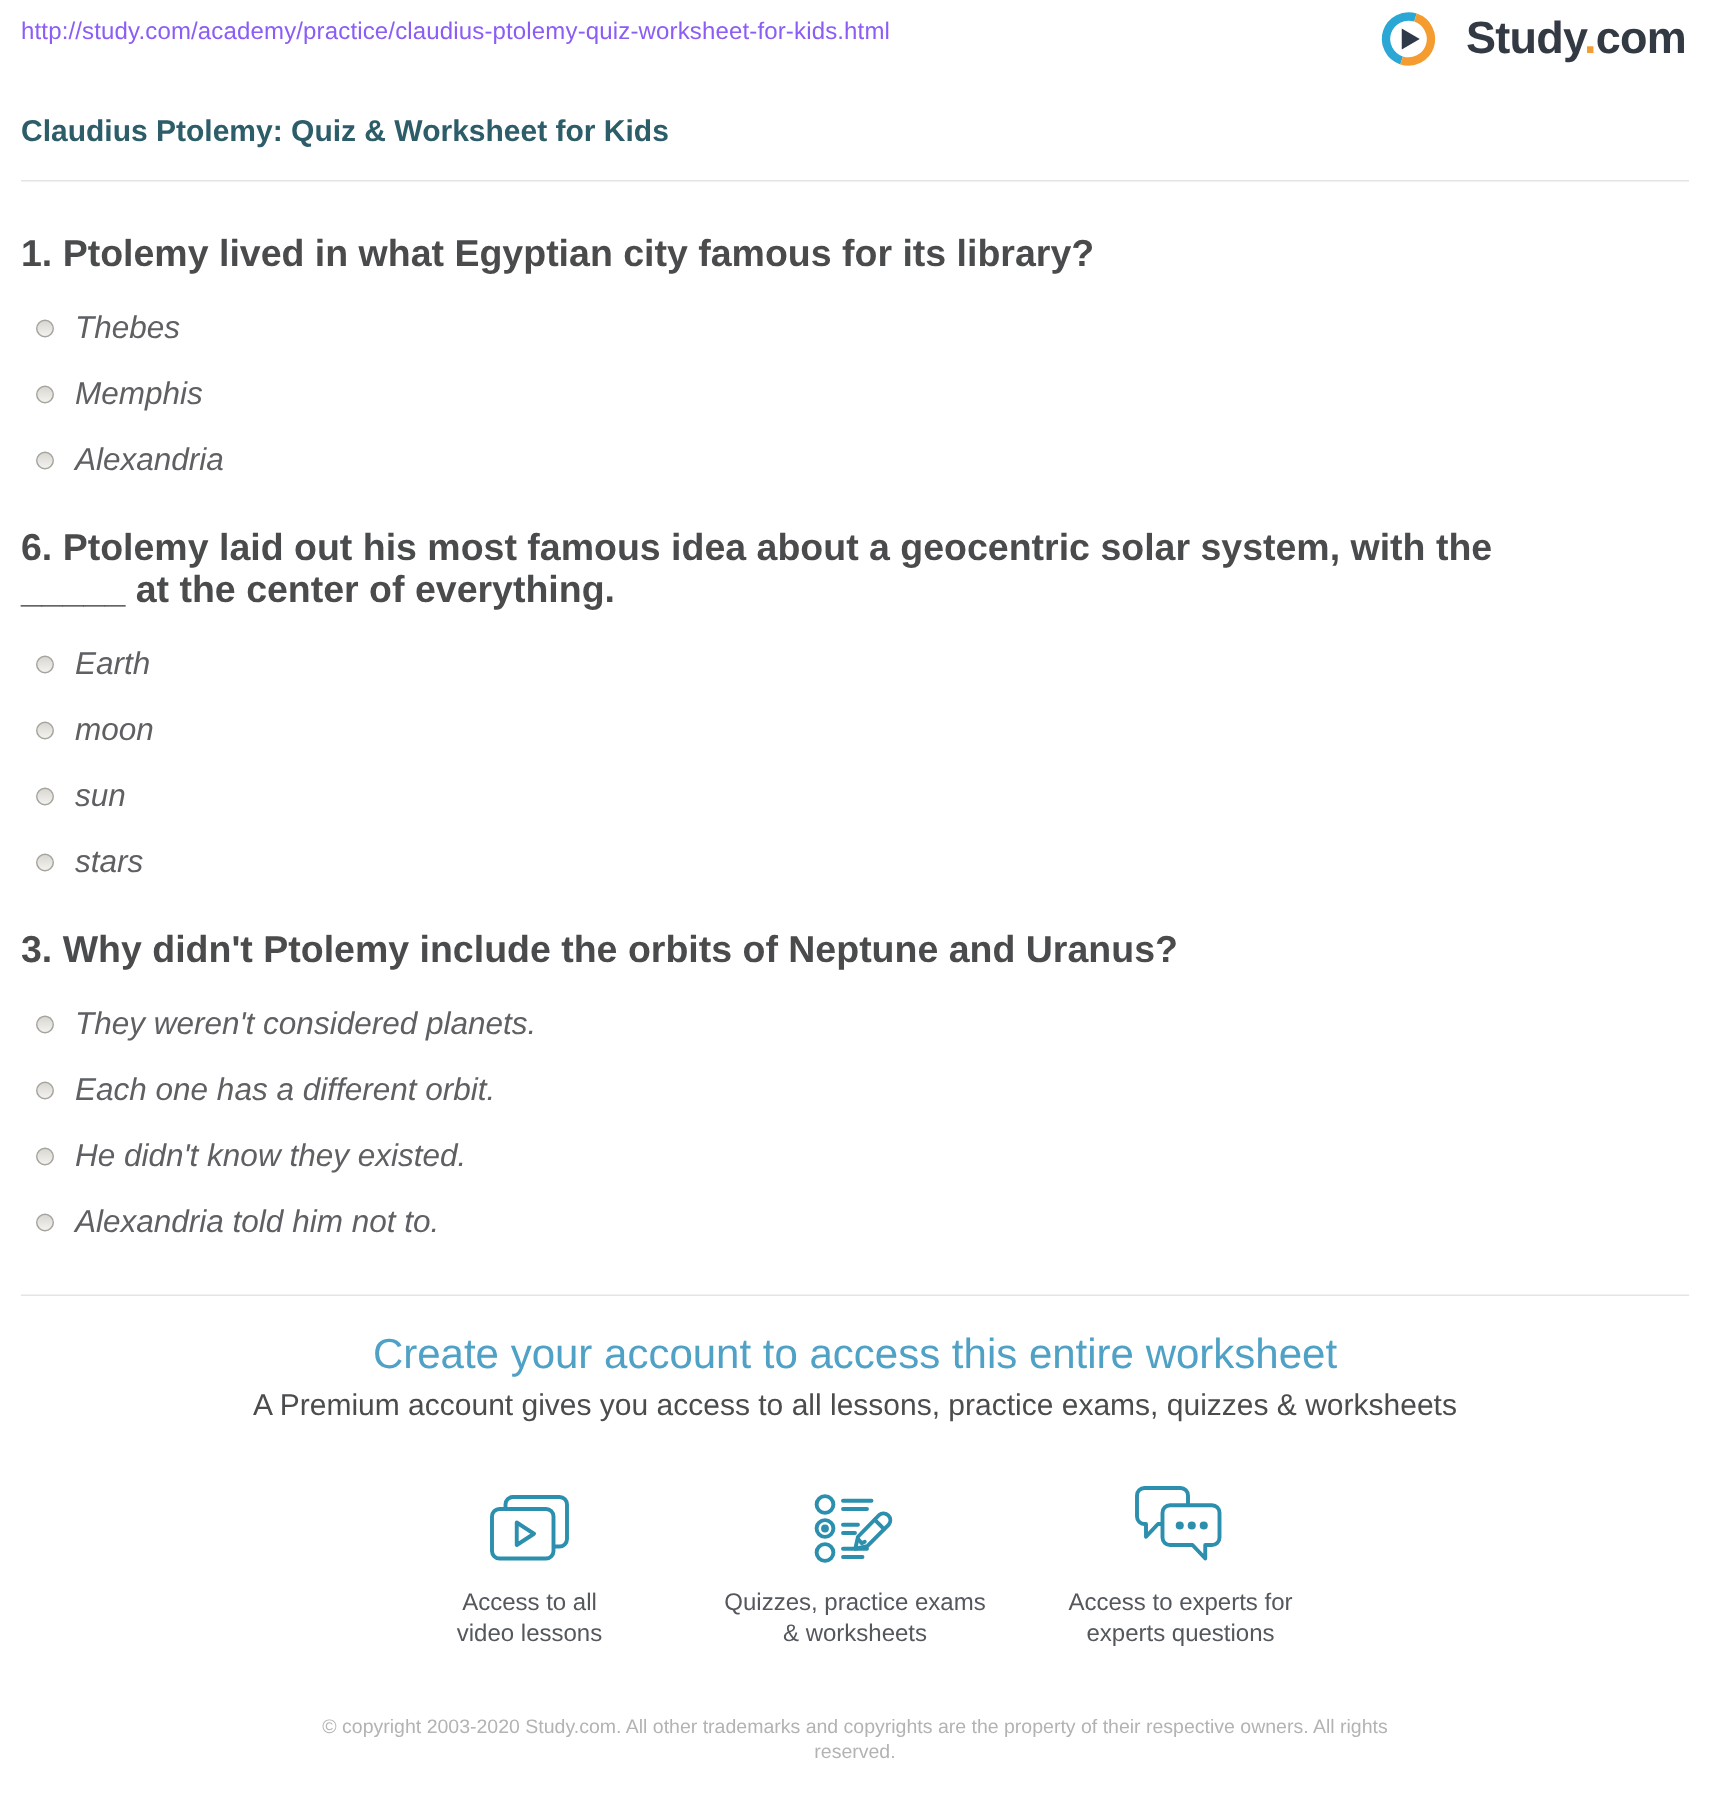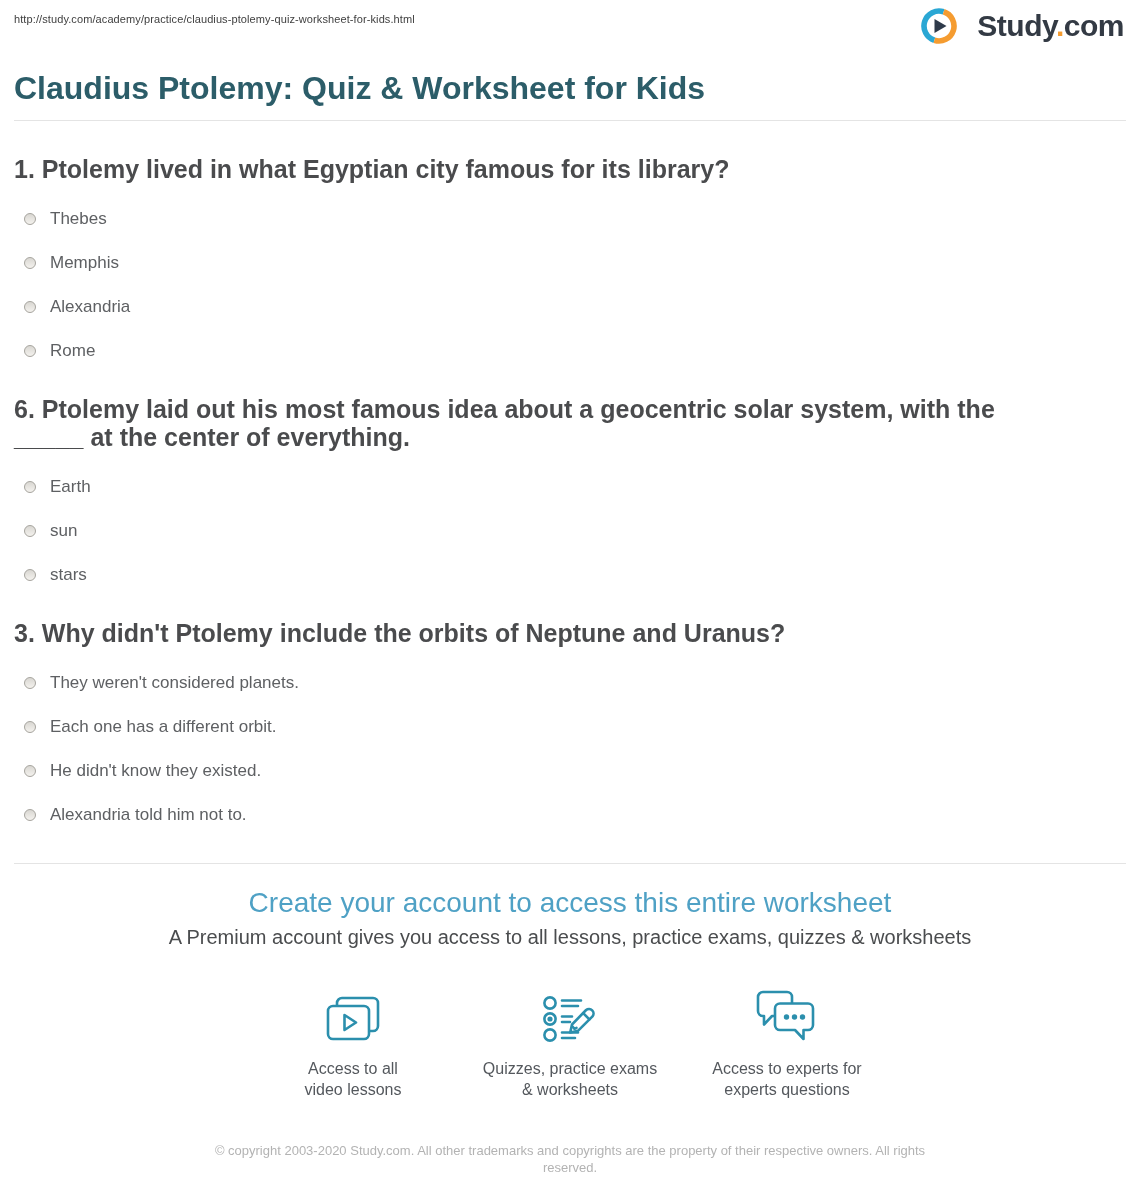--- a/index.html
+++ b/index.html
@@ -2,40 +2,40 @@
 <html><head>
 <meta charset="utf-8">
 <style>
   * { box-sizing: border-box; }
   html, body { margin: 0; padding: 0; background: #fff; }
   body { font-family: "Liberation Sans", sans-serif; color: #4b4c4e; }
   .page { width: 1140px; height: 1197px; margin: 0 auto; background: #fff; overflow: hidden; position: relative; }
 
   
   .topbar { display: flex; justify-content: space-between; align-items: flex-start; padding: 8px 16px 0 14px; height: 50px; }
-  .url { font-size: 11px; color: #404040; padding-top: 5px; letter-spacing: 0.1px; }
+  .url { font-size: 16px; color: #8b5cf6; padding-top: 5px; letter-spacing: 0.1px; }
   .logo { display: flex; align-items: flex-start; gap: 20px; cursor: pointer; }
   .logo-icon { width: 36px; height: 36px; display: block; }
   .logo-text { font-size: 30px; font-weight: 700; color: #333a44; letter-spacing: -0.5px; line-height: 36px; }
   .logo-text .dot { color: #f59c30; }
 
   .content { padding: 0 14px; }
 
   
-  h1.title { font-size: 32px; line-height: 32px; color: #2c5d69; font-weight: 700; margin: 22px 0 0 0; }
+  h1.title { font-size: 20px; line-height: 32px; color: #2c5d69; font-weight: 700; margin: 22px 0 0 0; }
   .divider { border: none; border-top: 1px solid #e4e4e4; margin: 16px 0 0 0; }
 
   
   .question { margin-top: 34px; }
   .q-text { font-size: 25px; font-weight: 700; color: #4a4b4d; line-height: 28px; max-width: 1050px; margin: 0; }
   .option { display: flex; align-items: center; margin: 24px 0 0 10px; cursor: pointer; }
   .option:first-of-type { margin-top: 26px; }
   .radio { width: 12px; height: 12px; flex: 0 0 12px; border-radius: 50%; border: 1px solid #a6a49e;
            background: linear-gradient(#d9d7d2, #f4f2ee); margin-right: 14px; }
-  .option-label { font-size: 17px; color: #5e6063; line-height: 20px; }
+  .option-label { font-size: 21px; color: #5e6063; line-height: 20px; font-style: italic; }
 
   
   .signup-divider { margin-top: 38px; }
   .signup { text-align: center; }
   .signup-heading { font-size: 28px; font-weight: 400; color: #4fa1c5; margin: 25px 0 0 0; line-height: 28px; cursor: pointer; }
   .signup-sub { font-size: 20px; color: #4a4c4e; margin-top: 9px; }
 
   .features { display: flex; justify-content: center; margin-top: 40px; }
   .feature { width: 217px; text-align: center; }
   .feature-iconbox { height: 56px; display: flex; align-items: flex-end; justify-content: center; }
@@ -81,31 +81,31 @@
         <span class="option-label">Thebes</span>
       </div>
       <div class="option">
         <span class="radio"></span>
         <span class="option-label">Memphis</span>
       </div>
       <div class="option">
         <span class="radio"></span>
         <span class="option-label">Alexandria</span>
       </div>
-      <div class="option">
-        <span class="radio"></span>
-        <span class="option-label">Rome</span>
-      </div>
     </div>
 
     <div class="question">
       <p class="q-text">6. Ptolemy laid out his most famous idea about a geocentric solar system, with the _____ at the center of everything.</p>
       <div class="option">
         <span class="radio"></span>
         <span class="option-label">Earth</span>
+      </div>
+      <div class="option">
+        <span class="radio"></span>
+        <span class="option-label">moon</span>
       </div>
       <div class="option">
         <span class="radio"></span>
         <span class="option-label">sun</span>
       </div>
       <div class="option">
         <span class="radio"></span>
         <span class="option-label">stars</span>
       </div>
     </div>

